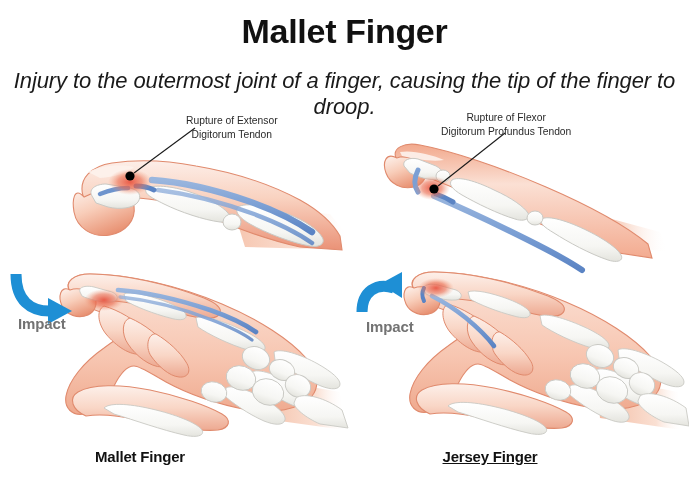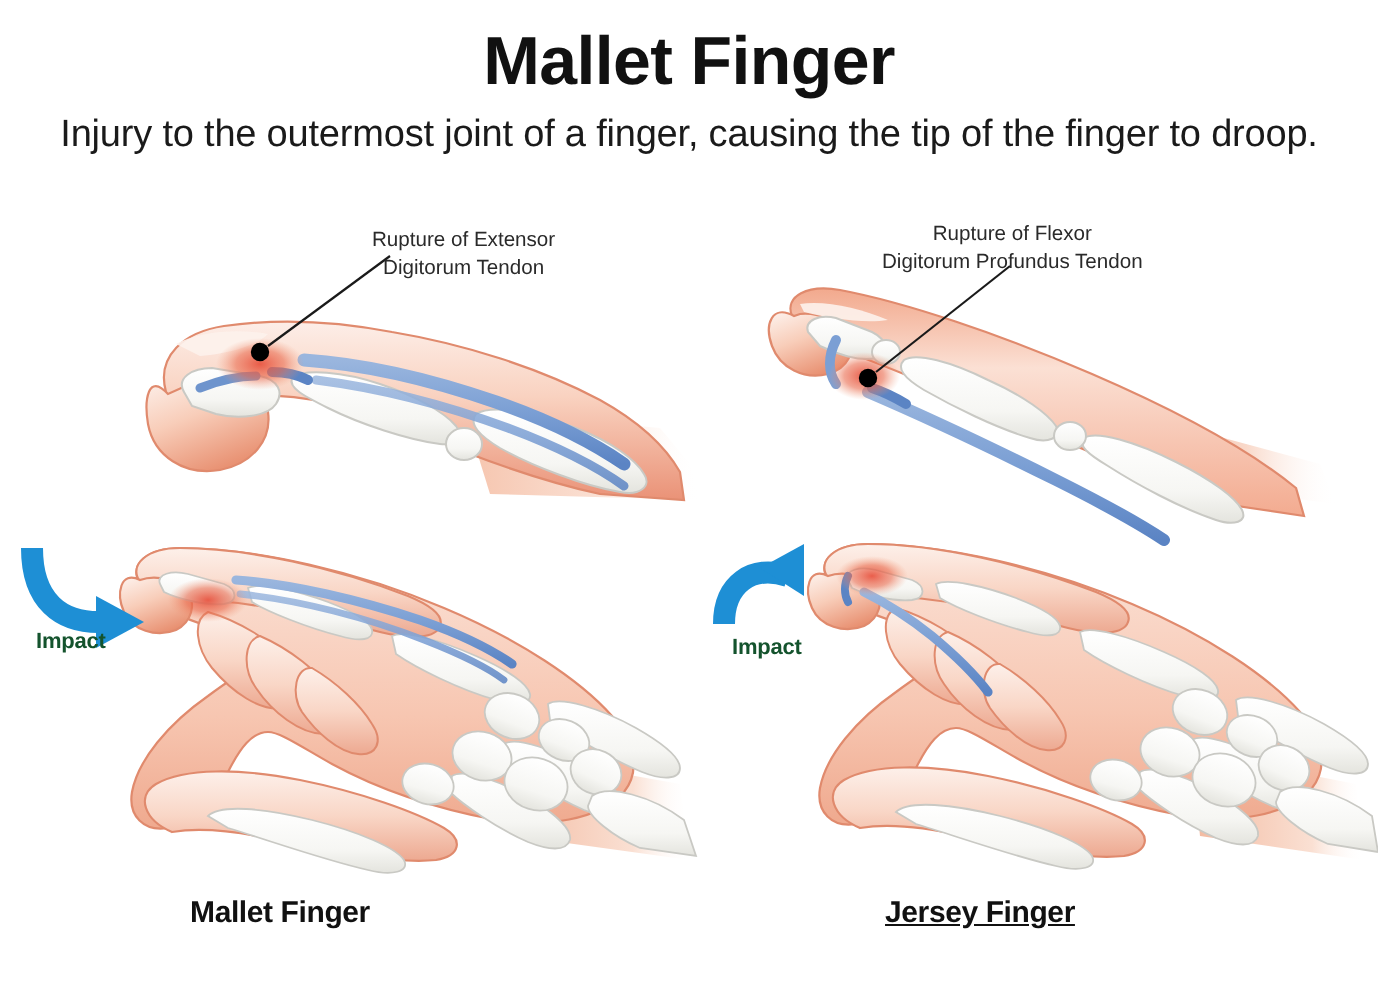--- a/index.html
+++ b/index.html
@@ -32,45 +32,46 @@
   }
   #title {
     font-size: 34px;
     font-weight: bold;
     letter-spacing: -0.3px;
     color: #111111;
     margin-top: 14px;
     line-height: 1.05;
   }
   #subtitle {
-    font-size: 19px;
+    font-size: 22px;
     font-weight: normal;
     color: #1a1a1a;
-    margin-top: 7px;
+    margin-top: 18px;
     letter-spacing: -0.1px;
+    font-style: italic;
   }
 
   
   .anno {
     position: absolute;
     font-size: 10.3px;
     line-height: 1.33;
     color: #2a2a2a;
     text-align: center;
     white-space: nowrap;
   }
   #anno-left  { left: 186px; top: 114px; }
   #anno-right { left: 441px; top: 111px; }
 
   
   .impact-label {
     position: absolute;
-    font-size: 11px;
+    font-size: 15px;
     font-weight: bold;
-    color: #14532d;
+    color: #737373;
     letter-spacing: -0.1px;
   }
   #impact-left  { left: 18px;  top: 315px; }
   #impact-right { left: 366px; top: 318px; }
 
   
   .caption {
     position: absolute;
     font-size: 15px;
     font-weight: bold;

